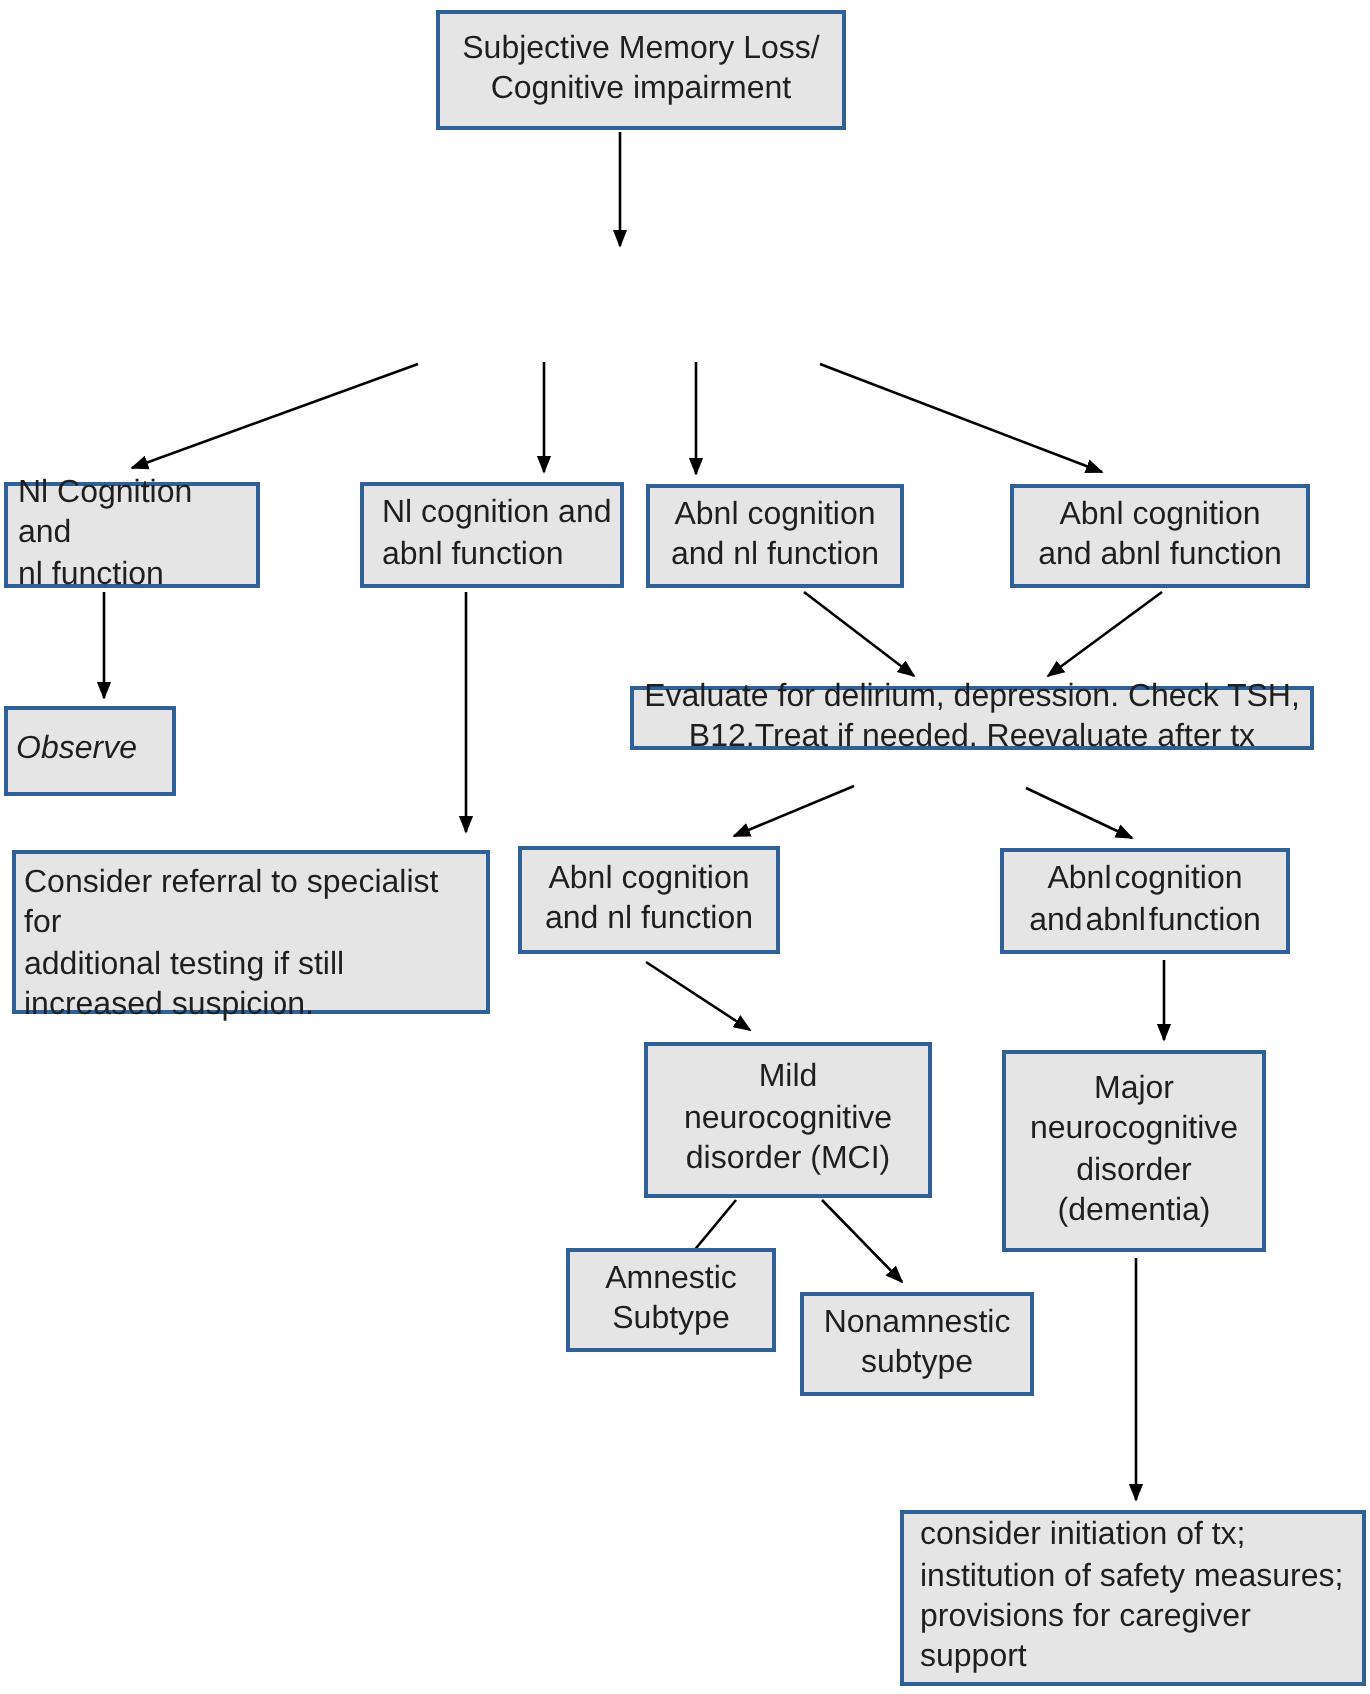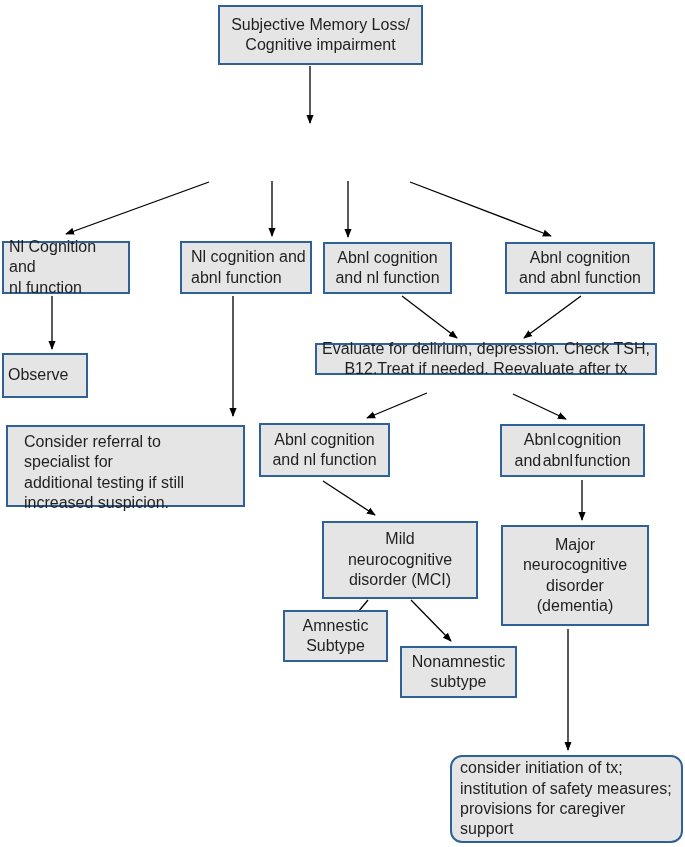--- a/index.html
+++ b/index.html
@@ -27,39 +27,39 @@
     display:flex;
     align-items:center;
     justify-content:center;
     text-align:center;
     white-space:pre-line;
     font-size:16px;
     line-height:1.28;
     padding:2px 4px;
   }
   .node.align-left{justify-content:flex-start;text-align:left;}
-  .node.top-left{align-items:flex-start;justify-content:flex-start;text-align:left;padding:5px 16px;}
+  .node.top-left{align-items:flex-start;justify-content:flex-start;text-align:left;padding:5px 4px;}
   .node.tight{word-spacing:-3px;}
   
   .n-subjective  {left:218px;top:5px;  width:205px;height:60px;}
   .n-screen      {left:203px;top:128px;width:212px;height:52px;}
   .n-nl-nl       {left:2px;  top:241px;width:128px;height:53px;padding-left:5px;}
   .n-nl-abnl     {left:180px;top:241px;width:132px;height:53px;padding-left:9px;}
   .n-abnl-nl     {left:323px;top:242px;width:129px;height:52px;}
   .n-abnl-abnl   {left:505px;top:242px;width:150px;height:52px;}
-  .n-observe     {left:2px;  top:353px;width:86px; height:45px;}
+  .n-observe     {left:2px;  top:353px;width:86px; height:45px;font-style:italic;}
   .n-evaluate    {left:315px;top:343px;width:342px;height:32px;}
   .n-referral    {left:6px;  top:425px;width:239px;height:82px;}
   .n-abnl-nl-2   {left:259px;top:423px;width:131px;height:54px;}
   .n-abnl-abnl-2 {left:500px;top:424px;width:145px;height:53px;}
-  .n-mci         {left:322px;top:521px;width:156px;height:78px;}
-  .n-dementia    {left:501px;top:525px;width:148px;height:101px;}
-  .n-amnestic    {left:283px;top:610px;width:105px;height:52px;}
+  .n-mci         {left:322px;top:521px;width:144px;height:78px;}
+  .n-dementia    {left:501px;top:525px;width:132px;height:101px;}
+  .n-amnestic    {left:283px;top:624px;width:105px;height:52px;}
   .n-nonamnestic {left:400px;top:646px;width:117px;height:52px;}
-  .n-treatment   {left:450px;top:755px;width:233px;height:88px;padding-left:8px;border-radius:12px;}
+  .n-treatment   {left:450px;top:755px;width:233px;height:88px;padding-left:8px;}
 </style>
 </head>
 <body>
 
 <div class="canvas">
 
   <svg class="edges" width="685" height="847" viewBox="0 0 685 847" xmlns="http://www.w3.org/2000/svg">
     <defs>
       <marker id="arrow" viewBox="0 0 10 8" refX="9" refY="4" markerWidth="9" markerHeight="8" markerUnits="userSpaceOnUse" orient="auto-start-reverse">
         <path d="M0,0 L10,4 L0,8 Z" fill="#000"></path>

